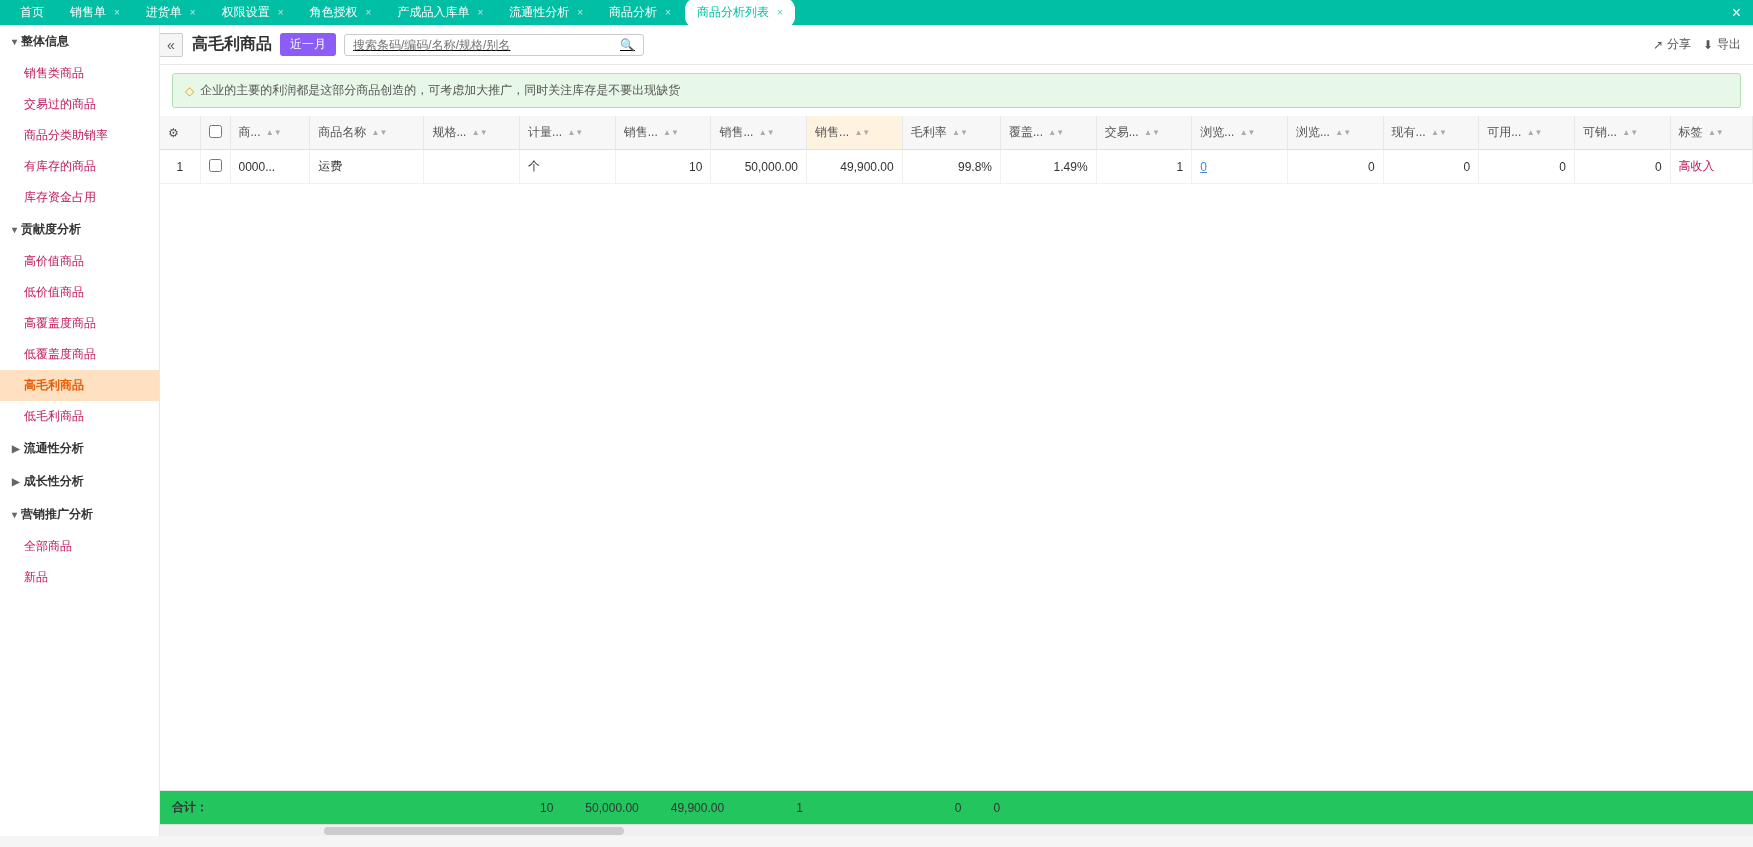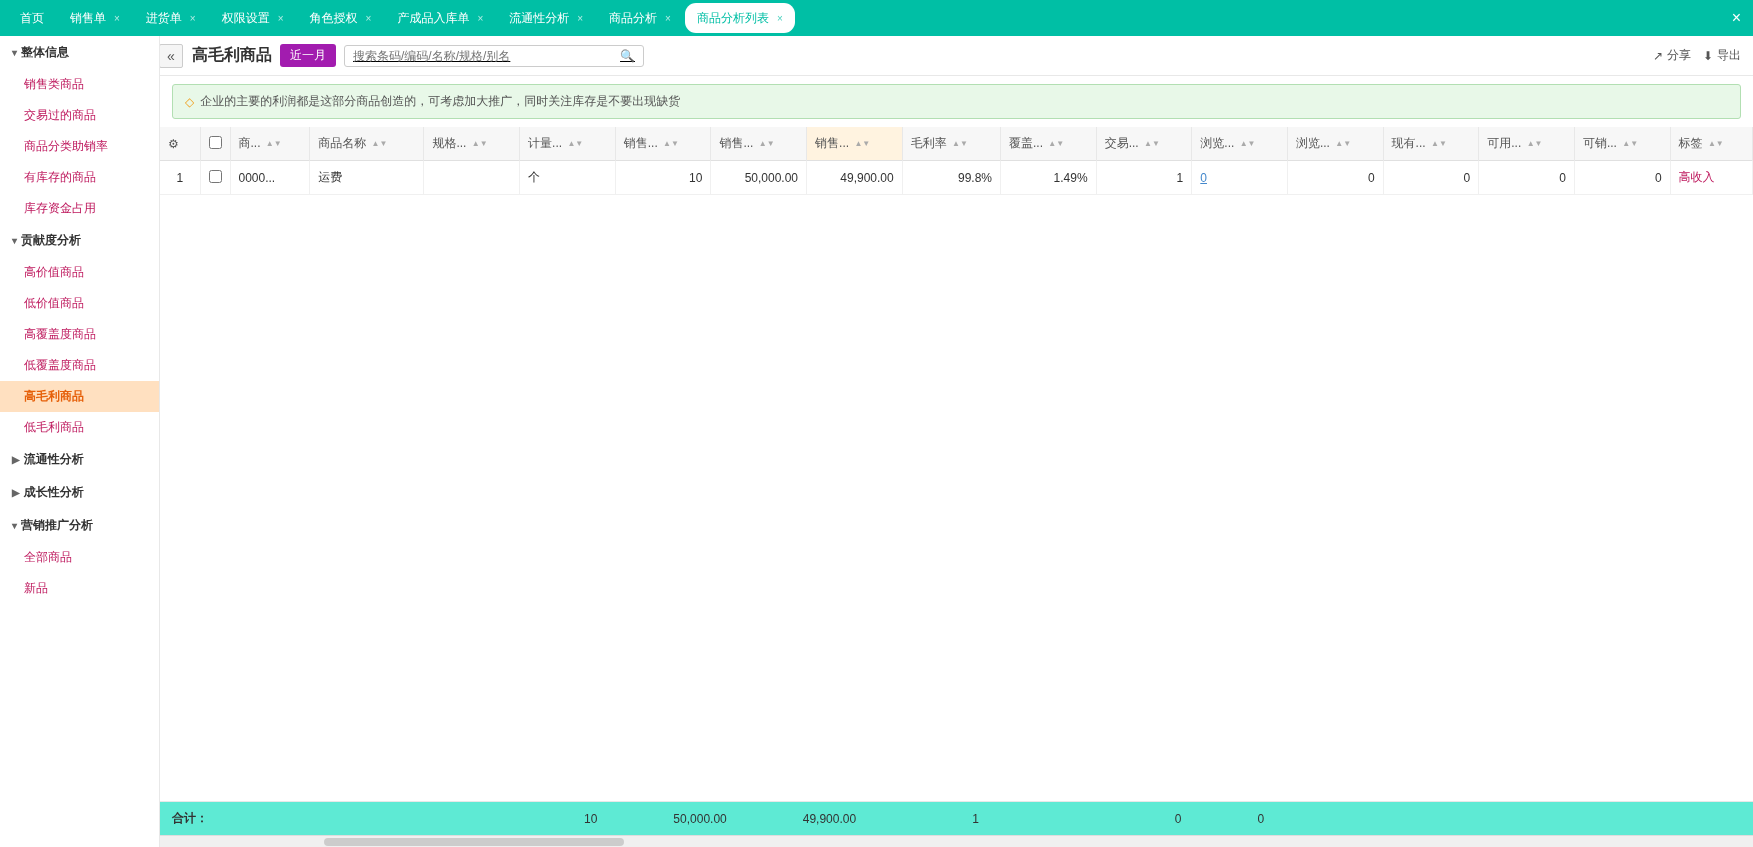--- a/index.html
+++ b/index.html
@@ -1,21 +1,21 @@
 <!DOCTYPE html>
 <html><head>
   <meta charset="utf-8">
   <style>
     * { box-sizing: border-box; margin: 0; padding: 0; font-family: 'Microsoft YaHei', Arial, sans-serif; font-size: 12px; }
     body { background: #f5f5f5; overflow: hidden; width: 1753px; height: 847px; }
 
     
     .top-nav {
       background: #00bfa5;
-      height: 36px;
+      height: 25px;
       display: flex;
       align-items: center;
       padding: 0 8px;
       gap: 2px;
       position: relative;
     }
     .nav-tab {
       color: #fff;
       padding: 4px 12px;
       cursor: pointer;
@@ -87,21 +87,21 @@
       border-bottom: 1px solid #e8e8e8;
       gap: 8px;
       background: #fff;
     }
     .content-title {
       font-size: 16px;
       font-weight: bold;
       color: #333;
     }
     .filter-btn {
-      background: #a21caf;
+      background: #8b5cf6;
       color: #fff;
       border: none;
       border-radius: 3px;
       padding: 3px 10px;
       cursor: pointer;
       font-size: 12px;
     }
     .search-box {
       display: flex;
       align-items: center;
@@ -208,26 +208,26 @@
       color: #333;
       border-right: 1px solid #f0f0f0;
       white-space: nowrap;
     }
     .tag-high { color: #be185d; font-size: 12px; }
     .col-number { text-align: right; }
     td.col-link { color: #4488cc; text-decoration: underline; cursor: pointer; }
 
     
     .footer-bar {
-      background: #5eead4;
+      background: #22c55e;
       border-top: 1px solid #e8e8e8;
       padding: 8px 12px;
       display: flex;
       align-items: center;
-      gap: 76px;
+      gap: 32px;
       font-size: 13px;
     }
     .footer-label { color: #333; font-weight: bold; }
     .footer-val { color: #333; }
 
     
     .bottom-scrollbar {
       height: 12px;
       background: #f0f0f0;
       border-top: 1px solid #ddd;

